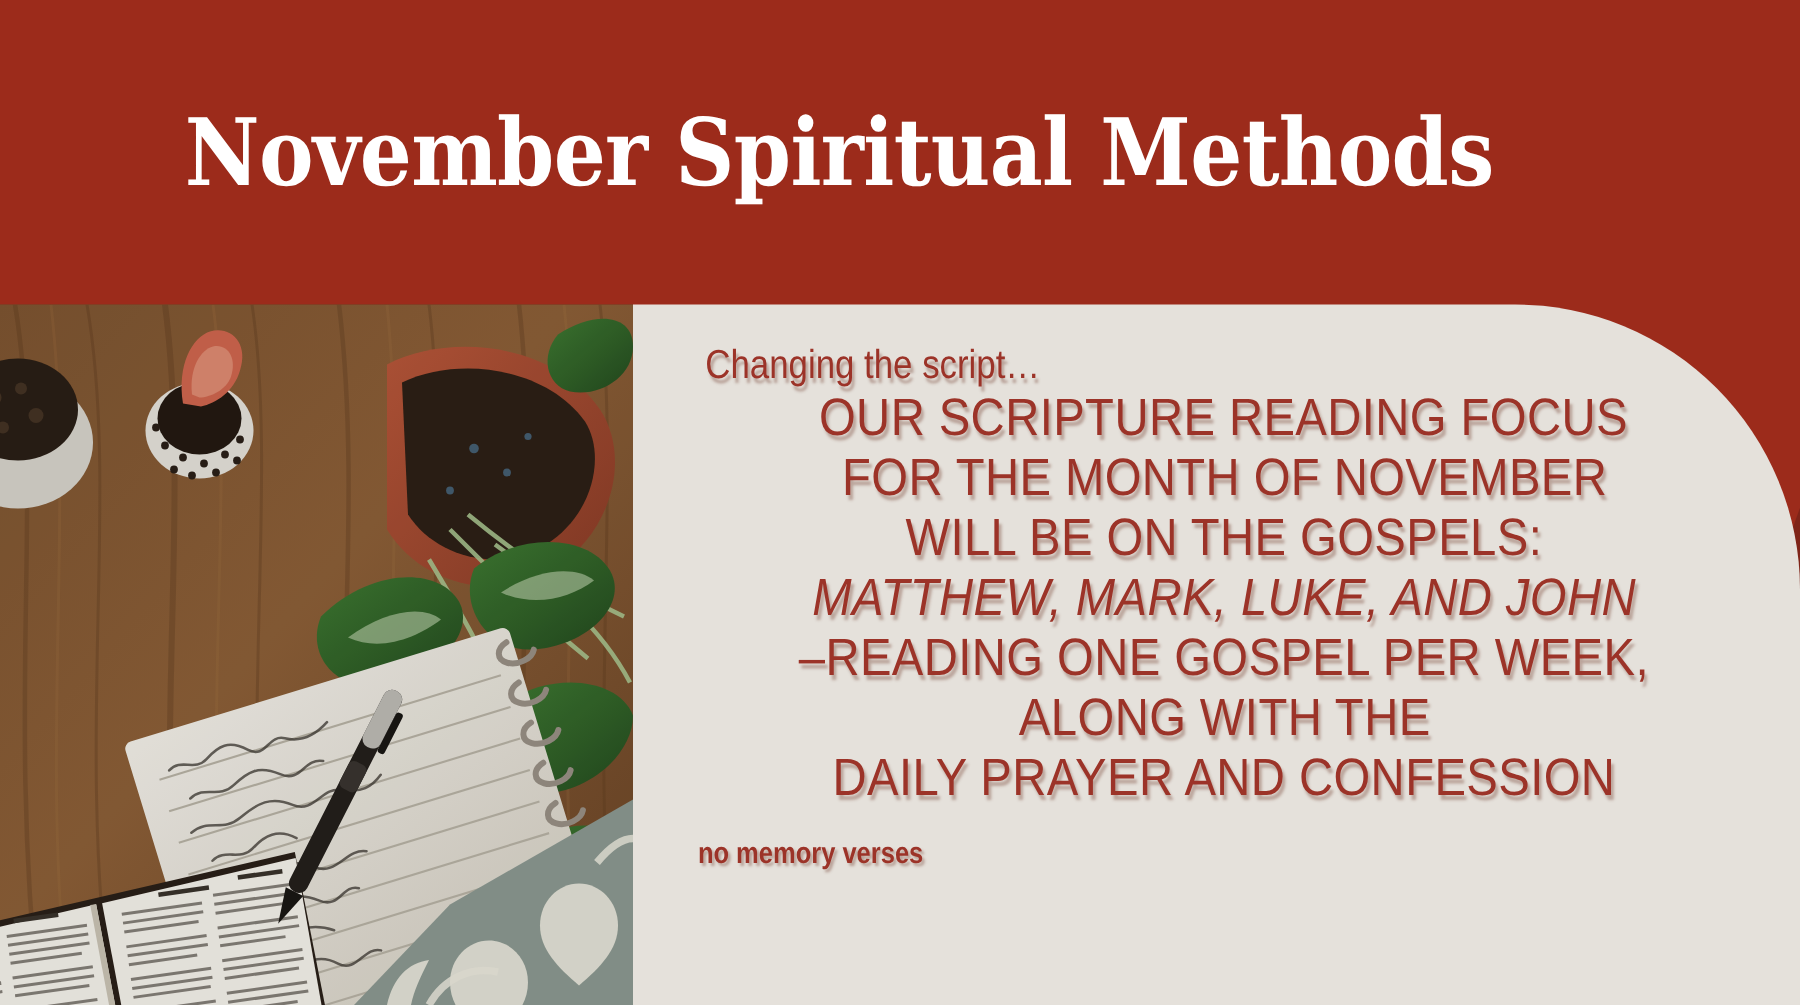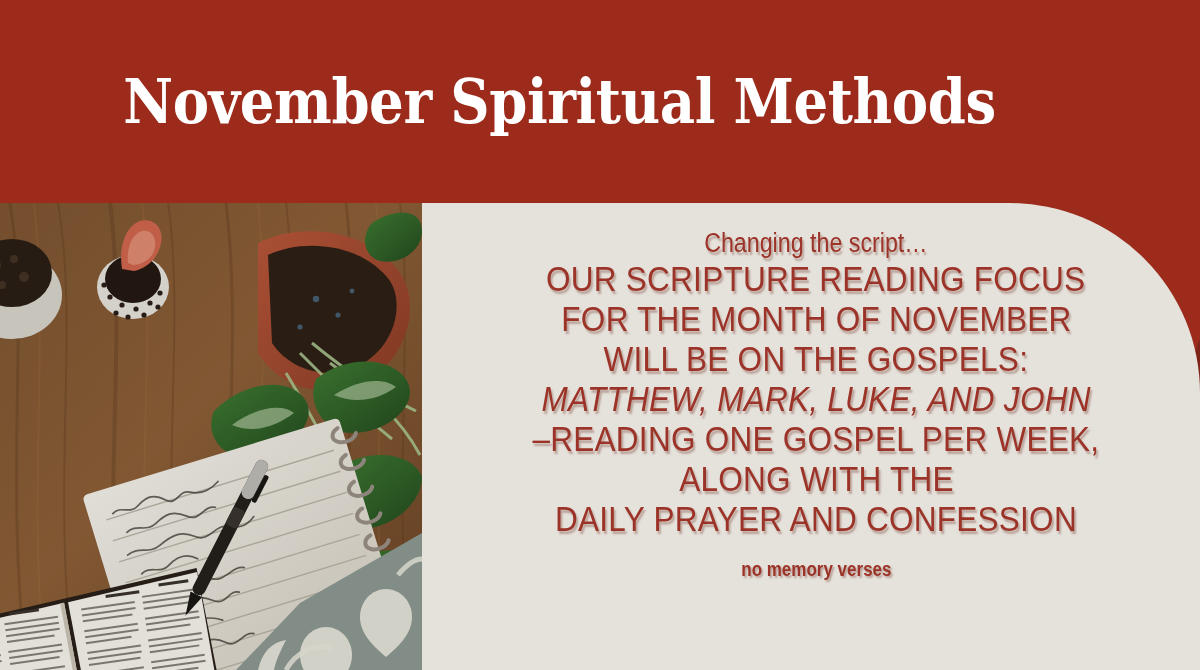--- a/index.html
+++ b/index.html
@@ -63,21 +63,21 @@
 
   
   .panel{
     position:absolute;left:422px;top:203px;
     width:778px;height:467px;
     background:#e5e1db;
     border-top-right-radius:190px;
     z-index:4;
     box-sizing:border-box;
     padding:26px 20px 0 30px;
-    display:flex;flex-direction:column;align-items:center;
+    display:flex;flex-direction:column;align-items:flex-start;
   }
 
   .kicker{
     margin:0;
     font-family:"Liberation Sans", sans-serif;
     font-weight:400;
     font-size:27px;
     line-height:1.1;
     color:#9c3328;
     transform:scaleX(0.86);

